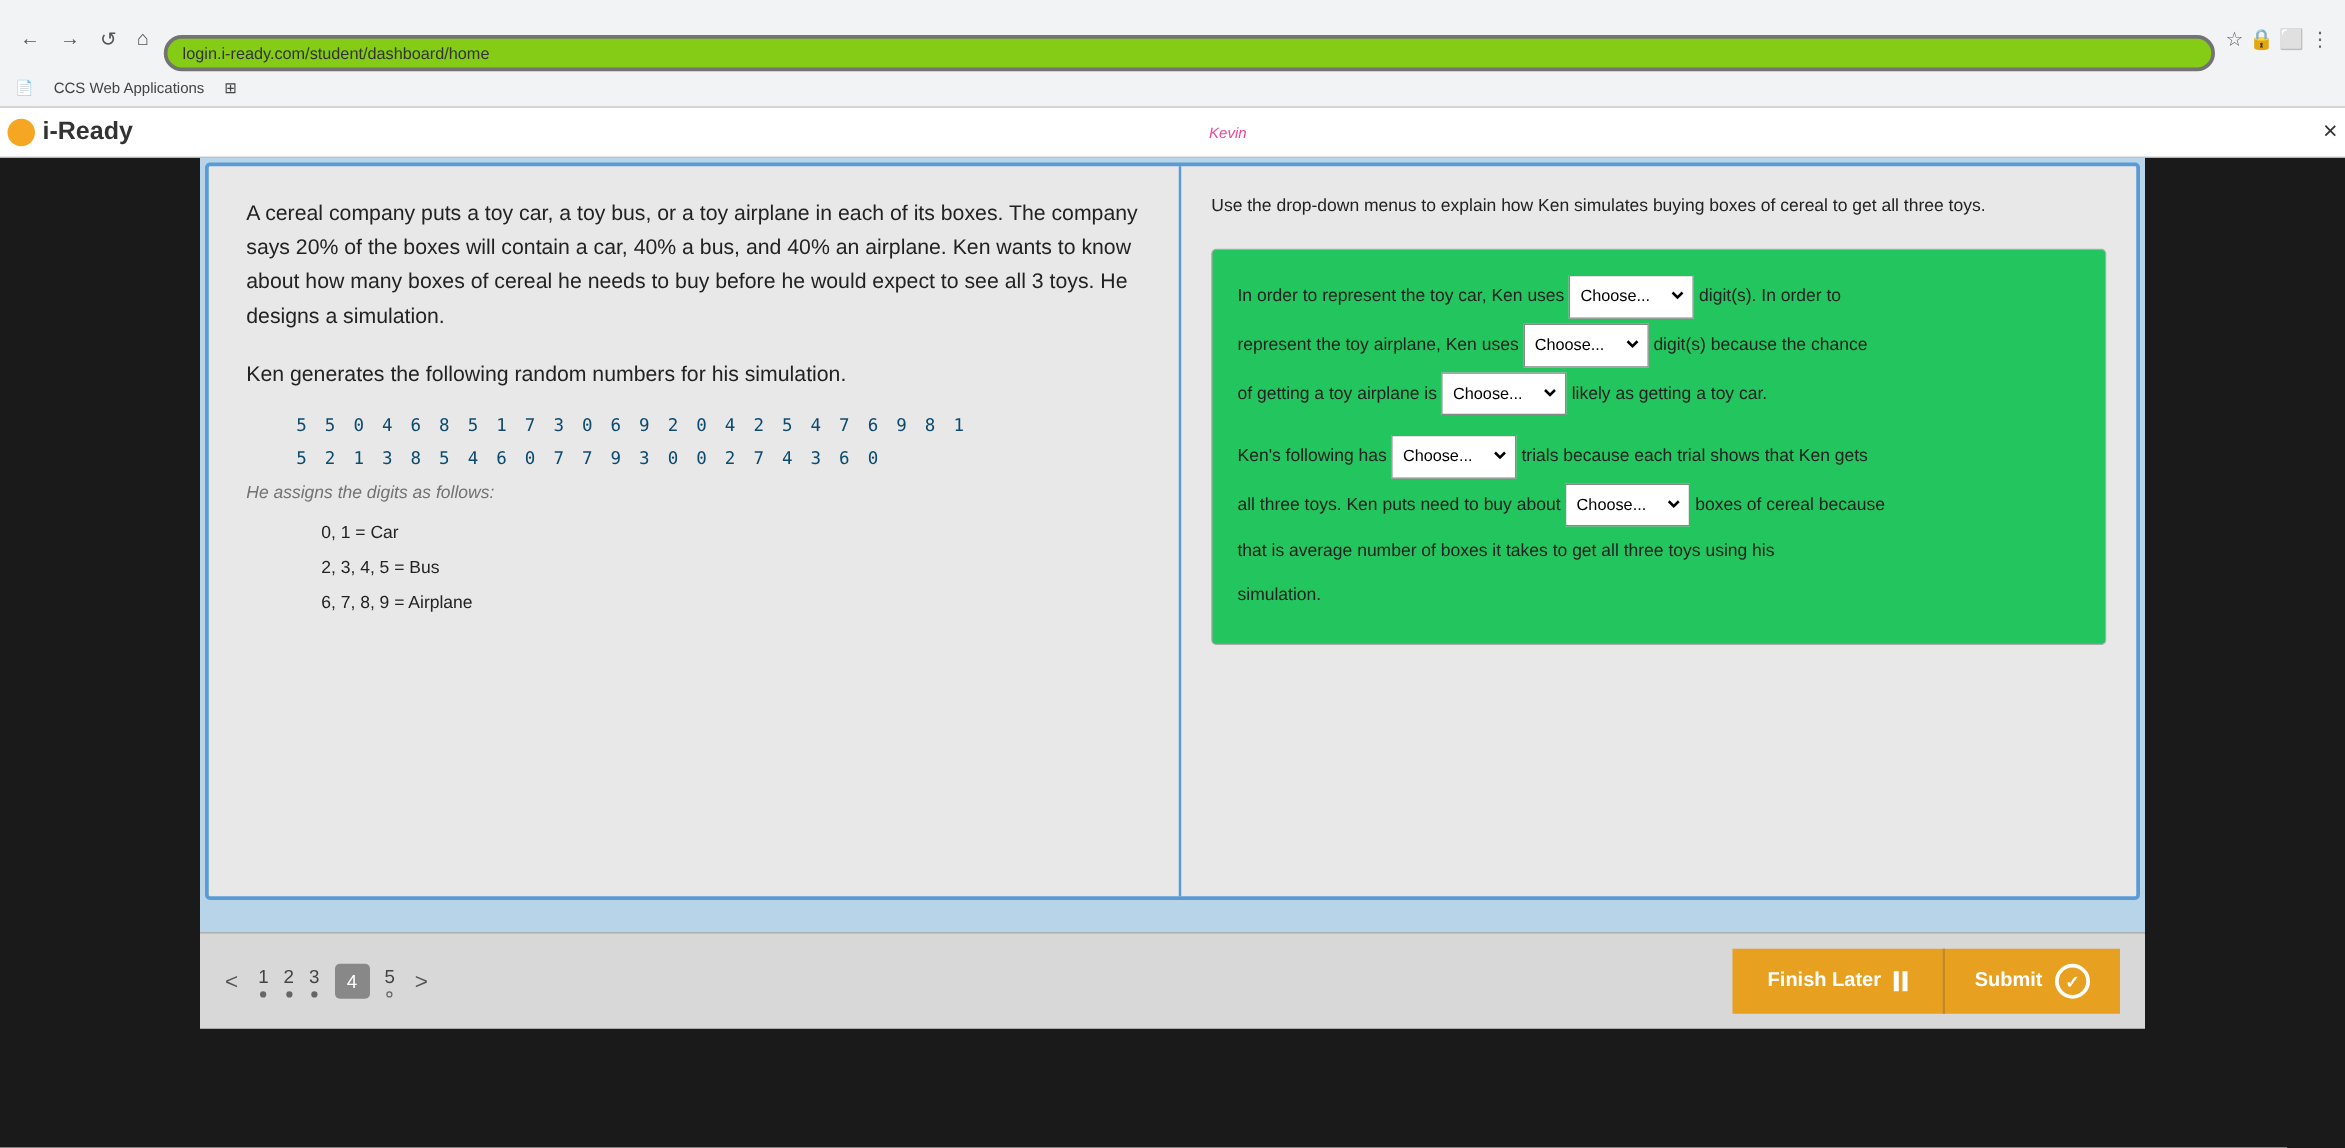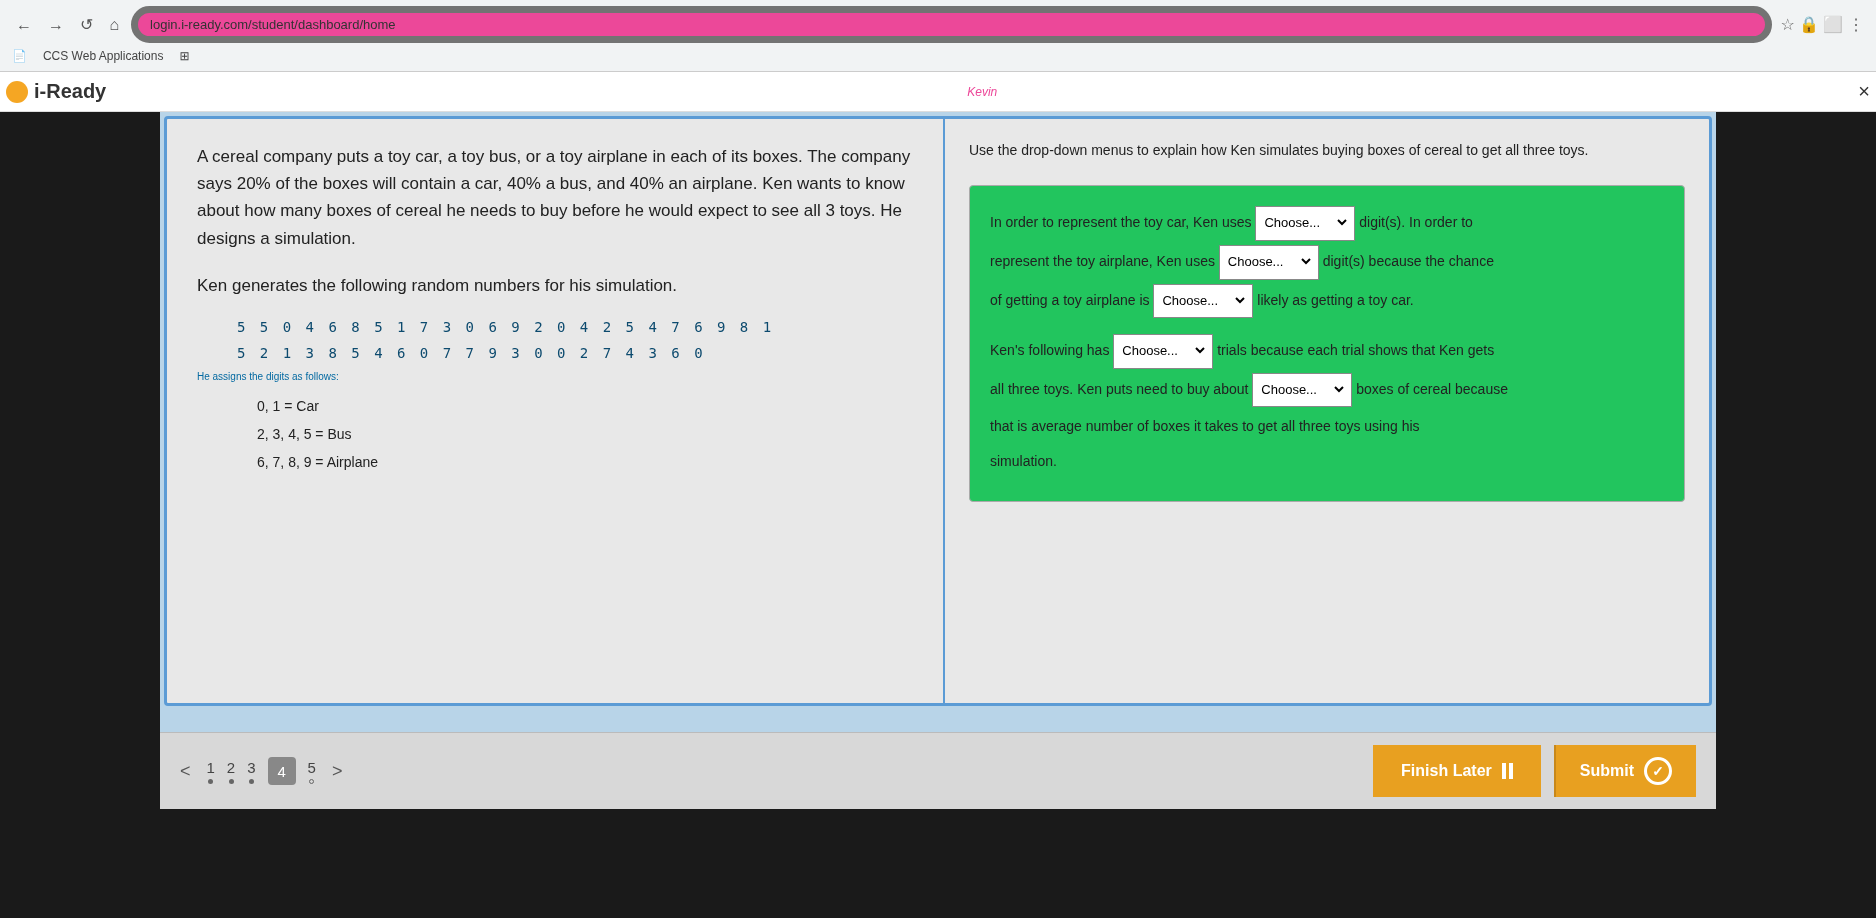--- a/index.html
+++ b/index.html
@@ -30,26 +30,27 @@
       background: none;
       border: none;
       font-size: 16px;
       cursor: pointer;
       color: #555;
       padding: 2px 4px;
     }
 
     .url-bar {
       flex: 1;
-      background: #ec4899;
-      border: 7px solid #737373;
+      background: #84cc16;
+      border: 3px solid #737373;
       border-radius: 20px;
       padding: 4px 12px;
       font-size: 13px;
       color: #333;
+      margin-top: 22px;
     }
 
     .browser-icons {
       display: flex;
       gap: 12px;
       color: #666;
       font-size: 16px;
     }
 
     .bookmarks-bar {
@@ -136,23 +137,24 @@
 
     .number-sequence {
       font-family: monospace;
       font-size: 14px;
       letter-spacing: 3px;
       margin: 10px 0 10px 40px;
       color: #0c4a6e;
     }
 
     .assigns-text {
-      font-size: 10px;
-      color: #0369a1;
+      font-size: 14px;
+      color: #737373;
       margin-bottom: 16px;
+      font-style: italic;
     }
 
     .assignments-list {
       list-style: none;
       margin-left: 60px;
     }
 
     .assignments-list li {
       font-size: 14px;
       color: #222;
@@ -263,21 +265,21 @@
       background: #666;
     }
 
     .page-dot.empty {
       background: transparent;
       border: 1px solid #666;
     }
 
     .action-buttons {
       display: flex;
-      gap: 13px;
+      gap: 0;
     }
 
     .finish-later-btn {
       background: #e8a020;
       color: white;
       border: none;
       padding: 12px 28px;
       font-size: 16px;
       font-weight: bold;
       cursor: pointer;

